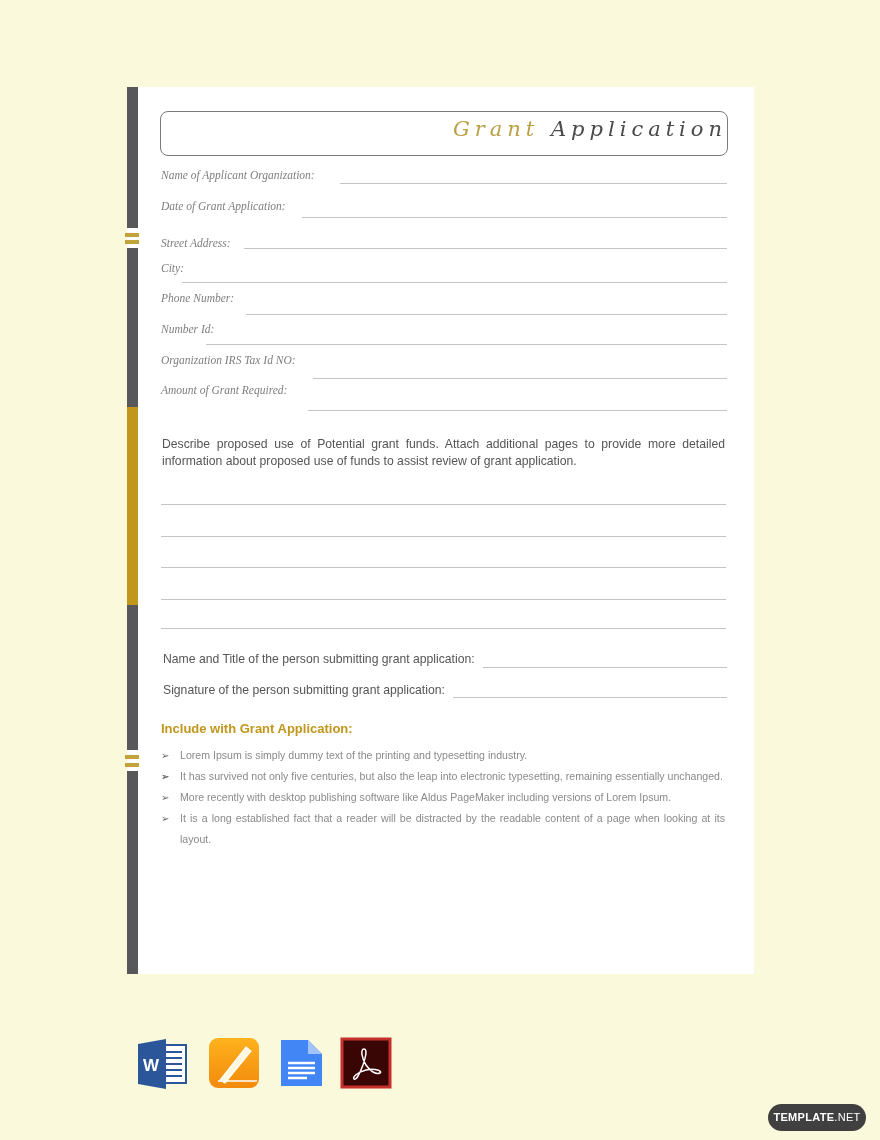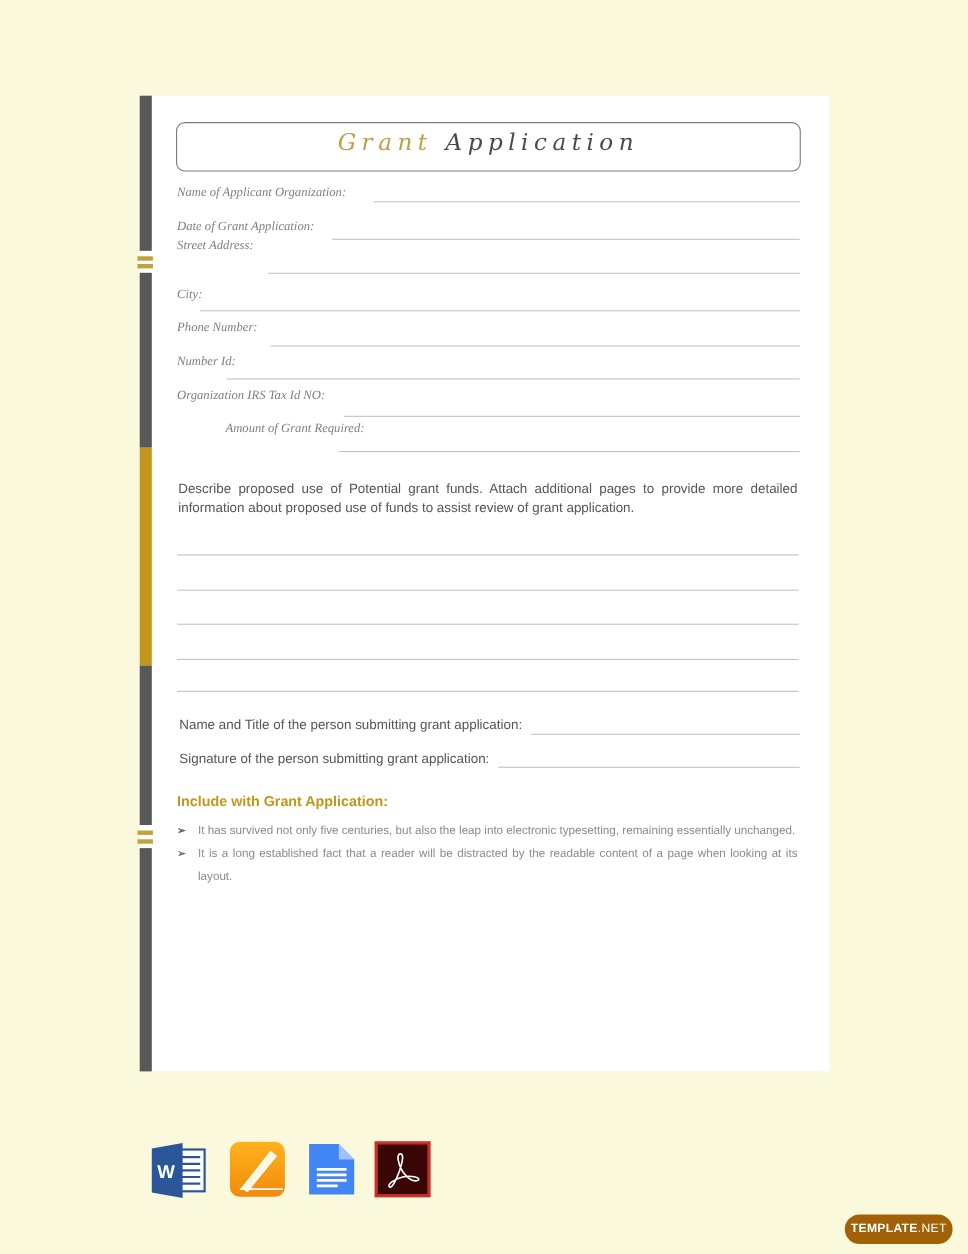--- a/index.html
+++ b/index.html
@@ -6,21 +6,21 @@
   html, body { width: 880px; height: 1140px; background: #fbf9dc; overflow: hidden; }
   body { position: relative; font-family: "DejaVu Sans", sans-serif; }
 
   .page { position: absolute; left: 127px; top: 87px; width: 627px; height: 887px; background: #ffffff; }
   .sidebar { position: absolute; left: 127px; top: 87px; width: 11px; height: 887px; }
   .seg { position: absolute; left: 0; width: 11px; background: #58585a; }
   .seg.gold { background: #c1961b; }
   .notch { position: absolute; left: -2px; width: 14px; height: 4px; background: #c1a33b; }
 
   .title-box { position: absolute; left: 160px; top: 111px; width: 568px; height: 45px;
-    border: 1.5px solid #7a7a7a; border-radius: 8px; text-align: center; }
+    border: 1.5px solid #7a7a7a; border-radius: 8px; text-align: right; }
   .title { font-family: "DejaVu Serif", serif; font-style: italic; font-size: 21px; letter-spacing: 5px;
     line-height: 34px; color: #4a4a4a; }
   .title .accent { color: #bba045; }
 
   .field-label { position: absolute; left: 161px; font-family: "Liberation Serif", serif; font-style: italic;
     font-size: 11.5px; color: #7e7e7e; }
   .field-line { position: absolute; height: 1px; background: #c4c4c4; }
 
   .desc { position: absolute; left: 162px; top: 436px; width: 563px; font-family: "Liberation Sans", sans-serif;
     font-size: 12.2px; line-height: 16.5px; color: #555; text-align: justify; }
@@ -32,21 +32,21 @@
     font-size: 13px; color: #c1961b; font-weight: bold; }
   .bullets { position: absolute; left: 161px; top: 745px; width: 564px; list-style: none; }
   .bullets li { position: relative; padding-left: 19px; font-family: "Liberation Sans", sans-serif;
     font-size: 10.6px; line-height: 21px; color: #8a8a8a; text-align: justify; }
   .bullets li .arrow { position: absolute; left: 0; top: 0; color: #666; font-size: 10px; }
 
   .icons { position: absolute; top: 1037px; left: 136px; }
   .ico { position: absolute; top: 0; width: 52px; height: 52px; }
 
   .badge { position: absolute; left: 768px; top: 1104px; width: 98px; height: 27px; border-radius: 14px;
-    background: #a16207; color: #fff; font-family: "Liberation Sans", sans-serif; font-size: 11px;
+    background: #404040; color: #fff; font-family: "Liberation Sans", sans-serif; font-size: 11px;
     font-weight: bold; line-height: 27px; text-align: center; letter-spacing: 0.3px; }
   .badge .net { font-weight: normal; }
 </style>
 </head>
 <body>
 
 <div class="page"></div>
 
 <div class="sidebar">
   <div class="seg" style="top:0;height:141px;"></div>
@@ -66,57 +66,57 @@
     <span>Application</span>
   </div>
 </div>
 
 <span class="field-label" style="top:169px;">Name of Applicant Organization:</span>
 <div class="field-line" style="left:340px;top:183px;width:387px;"></div>
 
 <span class="field-label" style="top:200px;">Date of Grant Application:</span>
 <div class="field-line" style="left:302px;top:217px;width:425px;"></div>
 
-<span class="field-label" style="top:217px;">Street Address:</span>
+<span class="field-label" style="top:237px;">Street Address:</span>
 <div class="field-line" style="left:244px;top:248px;width:483px;"></div>
 
 <span class="field-label" style="top:262px;">City:</span>
 <div class="field-line" style="left:182px;top:282px;width:545px;"></div>
 
 <span class="field-label" style="top:292px;">Phone Number:</span>
 <div class="field-line" style="left:246px;top:314px;width:481px;"></div>
 
 <span class="field-label" style="top:323px;">Number Id:</span>
 <div class="field-line" style="left:206px;top:344px;width:521px;"></div>
 
 <span class="field-label" style="top:354px;">Organization IRS Tax Id NO:</span>
 <div class="field-line" style="left:313px;top:378px;width:414px;"></div>
 
-<span class="field-label" style="top:384px;margin-left:44px;">Amount of Grant Required:</span>
+<span class="field-label" style="top:384px;">Amount of Grant Required:</span>
 <div class="field-line" style="left:308px;top:410px;width:419px;"></div>
 
 <p class="desc">Describe proposed use of Potential grant funds. Attach additional pages to provide more detailed information about proposed use of funds to assist review of grant application.</p>
 <div class="write-line" style="top:504px;"></div>
 <div class="write-line" style="top:536px;"></div>
 <div class="write-line" style="top:567px;"></div>
 <div class="write-line" style="top:599px;"></div>
 <div class="write-line" style="top:628px;"></div>
 
 <span class="sig-label" style="top:652px;text-align:right;">Name and Title of the person submitting grant application:</span>
 <div class="field-line" style="left:483px;top:667px;width:244px;"></div>
 
 <span class="sig-label" style="top:683px;">Signature of the person submitting grant application:</span>
 <div class="field-line" style="left:453px;top:697px;width:274px;"></div>
 
 <div class="include-head">Include with Grant Application:</div>
 <ul class="bullets">
-  <li><span class="arrow">➢</span></li>
+  <li><span class="arrow">➢</span><span>Lorem Ipsum is simply dummy text of the printing and typesetting industry.</span></li>
   <li><span class="arrow">➢</span></li>
   <li><span class="arrow">➢</span><span>It has survived not only five centuries, but also the leap into electronic typesetting, remaining essentially unchanged.</span></li>
-  <li><span class="arrow">➢</span></li>
+  <li><span class="arrow">➢</span><span>More recently with desktop publishing software like Aldus PageMaker including versions of Lorem Ipsum.</span></li>
   <li><span class="arrow">➢</span><span>It is a long established fact that a reader will be distracted by the readable content of a page when looking at its layout.</span></li>
 </ul>
 
 <div class="icons">
 
   <svg class="ico" style="left:0;" viewBox="0 0 52 52">
     <rect x="18" y="8" width="32" height="38" fill="#fff" stroke="#2b579a" stroke-width="2"></rect>
     <line x1="28" y1="15" x2="46" y2="15" stroke="#2b579a" stroke-width="2"></line>
     <line x1="28" y1="21" x2="46" y2="21" stroke="#2b579a" stroke-width="2"></line>
     <line x1="28" y1="27" x2="46" y2="27" stroke="#2b579a" stroke-width="2"></line>

